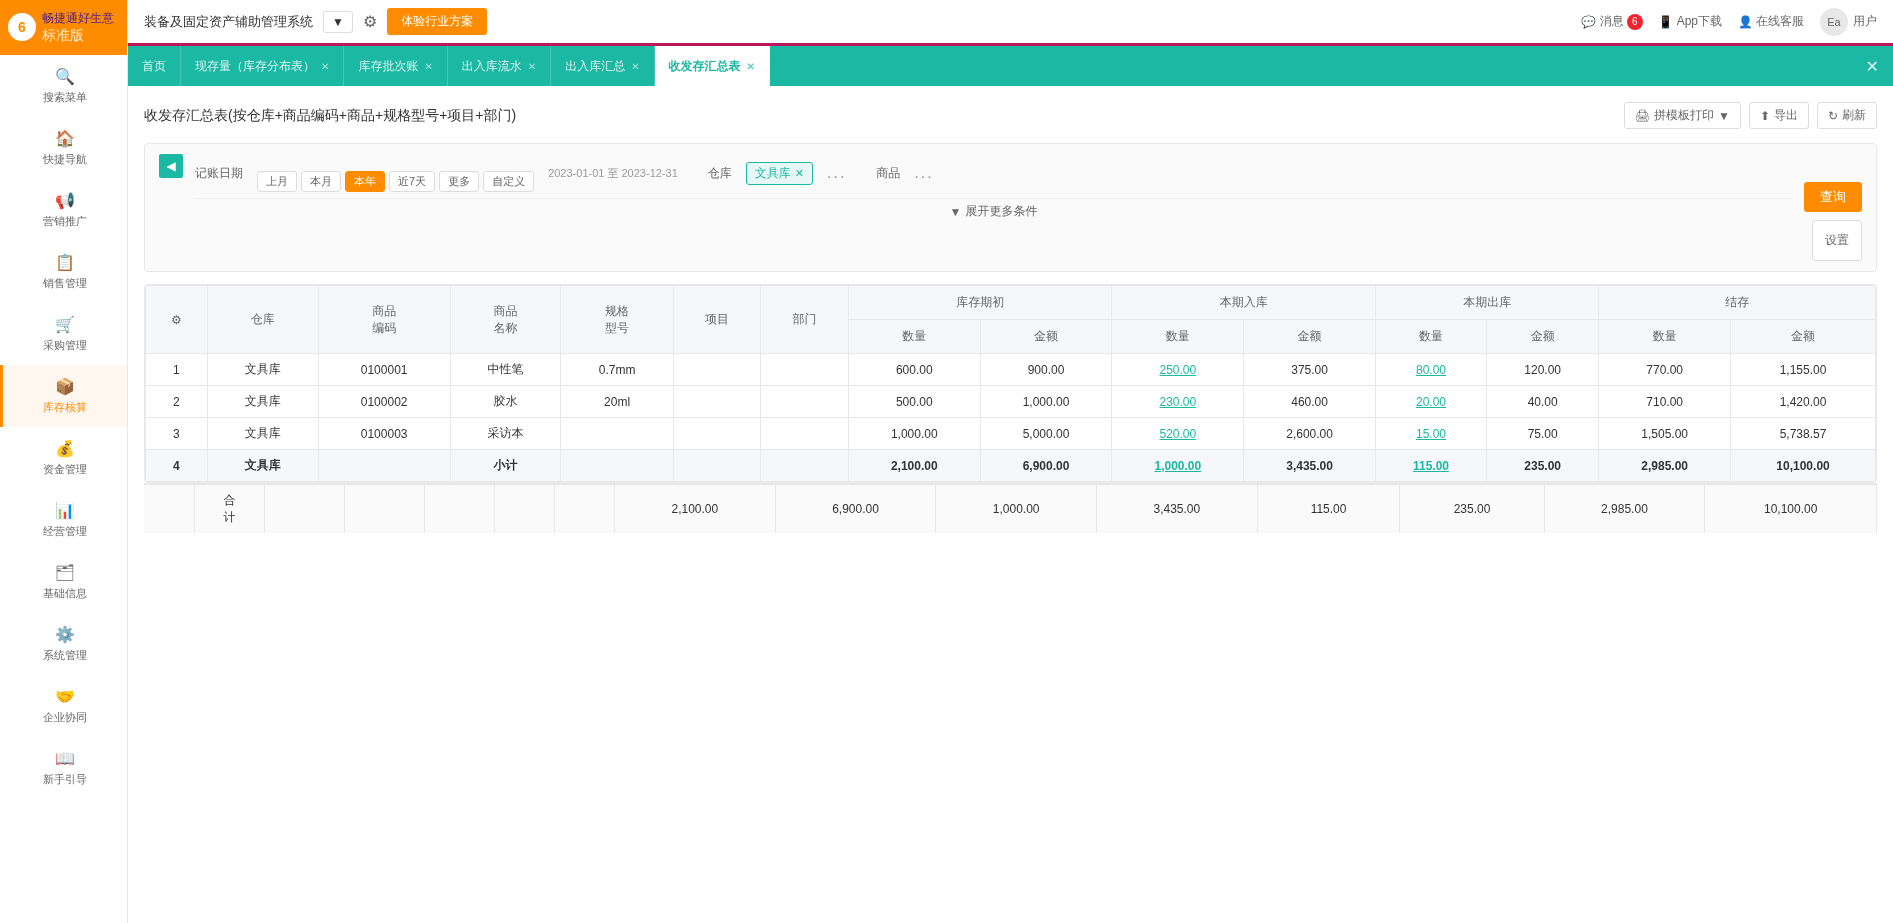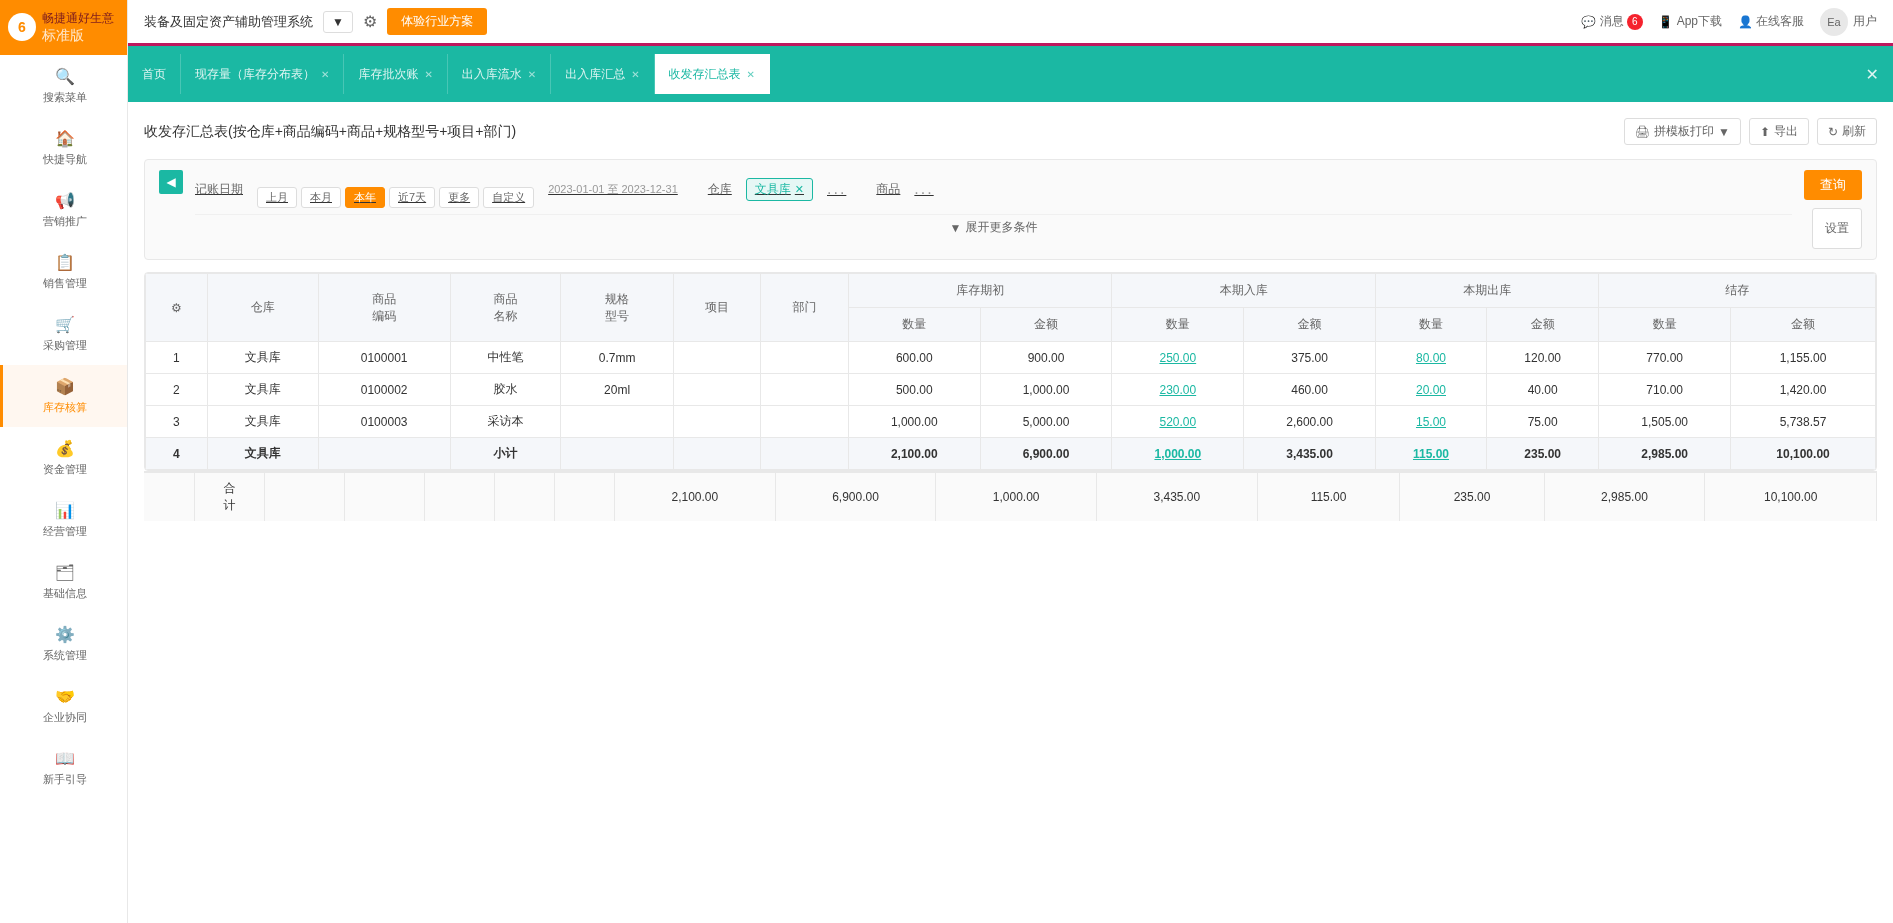--- a/index.html
+++ b/index.html
@@ -5,21 +5,21 @@
     * { box-sizing: border-box; margin: 0; padding: 0; }
     body { font-family: "Microsoft YaHei", "PingFang SC", Arial, sans-serif; font-size: 12px; background: #f0f2f5; color: #333; height: 923px; overflow: hidden; }
 
     
     .app-container { display: flex; height: 100%; }
 
     
     .sidebar { width: 128px; background: #fff; display: flex; flex-direction: column; border-right: 1px solid #e8e8e8; height: 100%; }
     .sidebar-logo { background: #ff8c00; padding: 10px 8px; display: flex; align-items: center; gap: 6px; min-height: 52px; }
     .sidebar-logo-icon { width: 28px; height: 28px; background: #fff; border-radius: 50%; display: flex; align-items: center; justify-content: center; color: #ff8c00; font-size: 14px; font-weight: bold; flex-shrink: 0; }
-    .sidebar-logo-text { color: #7f1d1d; font-size: 12px; line-height: 1.4; }
+    .sidebar-logo-text { color: #4c1d95; font-size: 12px; line-height: 1.4; }
     .sidebar-logo-sub { color: rgba(255,255,255,0.8); font-size: 14px; }
     .sidebar-nav { flex: 1; overflow-y: auto; }
     .sidebar-item { display: flex; flex-direction: column; align-items: center; padding: 12px 8px; cursor: pointer; color: #666; gap: 4px; border-left: 3px solid transparent; }
     .sidebar-item.active { background: #fff7f0; color: #ff8c00; border-left-color: #ff8c00; }
     .sidebar-item-icon { font-size: 16px; }
     .sidebar-item-label { font-size: 11px; text-align: center; }
 
     
     .main { flex: 1; display: flex; flex-direction: column; overflow: hidden; }
 
@@ -28,39 +28,39 @@
     .top-header-left { display: flex; align-items: center; gap: 10px; }
     .system-title { font-size: 13px; color: #333; }
     .system-selector { display: flex; align-items: center; gap: 4px; border: 1px solid #ddd; padding: 3px 8px; border-radius: 3px; cursor: pointer; }
     .trial-btn { background: #ff8c00; color: #fff; border: none; padding: 5px 14px; border-radius: 3px; cursor: pointer; font-size: 12px; font-family: Liberation Serif, serif; }
     .top-header-right { display: flex; align-items: center; gap: 16px; font-size: 12px; color: #666; }
     .top-header-right span { cursor: pointer; display: flex; align-items: center; gap: 3px; }
     .badge { background: #f5222d; color: #fff; border-radius: 50%; width: 16px; height: 16px; display: inline-flex; align-items: center; justify-content: center; font-size: 10px; }
     .user-avatar { width: 28px; height: 28px; background: #e8e8e8; border-radius: 50%; display: flex; align-items: center; justify-content: center; font-size: 11px; color: #666; }
 
     
-    .tab-bar { background: #1bb8a3; display: flex; align-items: center; padding: 0; height: 56px; flex-shrink: 0; overflow: hidden; }
+    .tab-bar { background: #1bb8a3; display: flex; align-items: center; padding: 0; height: 40px; flex-shrink: 0; overflow: hidden; }
     .tab-item { padding: 0 14px; height: 40px; display: flex; align-items: center; gap: 6px; cursor: pointer; color: rgba(255,255,255,0.85); font-size: 12px; white-space: nowrap; border-right: 1px solid rgba(255,255,255,0.2); }
-    .tab-item.active { background: #fff; color: #1bb8a3; font-weight: 400; }
+    .tab-item.active { background: #fff; color: #1bb8a3; font-weight: 700; }
     .tab-close { font-size: 10px; opacity: 0.7; }
     .tab-bar-close { margin-left: auto; padding: 0 14px; color: rgba(255,255,255,0.85); cursor: pointer; font-size: 16px; }
 
     
     .page-content { flex: 1; overflow-y: auto; background: #f5f5f5; padding: 0; }
     .page-inner { background: #fff; margin: 0; padding: 16px; min-height: 100%; }
 
     
     .page-title-row { display: flex; align-items: center; justify-content: space-between; margin-bottom: 14px; }
     .page-title { font-size: 14px; font-weight: 500; color: #333; }
     .page-actions { display: flex; gap: 8px; align-items: center; }
     .action-btn { border: 1px solid #ddd; background: #fff; padding: 4px 10px; border-radius: 3px; cursor: pointer; font-size: 12px; color: #666; display: flex; align-items: center; gap: 4px; }
 
     
     .filter-bar { border: 1px solid #e8e8e8; border-radius: 4px; padding: 10px 14px; margin-bottom: 12px; background: #fafafa; }
-    .filter-row { display: flex; align-items: center; gap: 14px; flex-wrap: wrap; text-decoration: underline; }
+    .filter-row { display: flex; align-items: center; gap: 14px; flex-wrap: wrap; }
     .filter-label { color: #666; white-space: nowrap; }
     .filter-date-btns { display: flex; gap: 4px; align-items: center; }
     .date-btn { padding: 2px 8px; border: 1px solid #ddd; border-radius: 3px; cursor: pointer; font-size: 11px; color: #666; background: #fff; margin-top: 17px; }
     .date-btn.active { background: #ff8c00; color: #fff; border-color: #ff8c00; }
     .date-range { color: #999; font-size: 11px; }
     .filter-tag { display: flex; align-items: center; gap: 4px; background: #e6f7f5; border: 1px solid #1bb8a3; padding: 2px 8px; border-radius: 3px; font-size: 12px; color: #1bb8a3; }
     .filter-tag-close { cursor: pointer; font-size: 11px; }
     .filter-more { color: #999; cursor: pointer; font-size: 16px; letter-spacing: 2px; }
     .expand-btn { display: flex; align-items: center; gap: 4px; color: #666; cursor: pointer; font-size: 12px; justify-content: center; padding: 4px 0; border-top: 1px solid #f0f0f0; margin-top: 6px; }
     .filter-left-arrow { width: 24px; height: 24px; background: #1bb8a3; color: #fff; display: flex; align-items: center; justify-content: center; border-radius: 2px; cursor: pointer; flex-shrink: 0; }
@@ -254,21 +254,21 @@
                 <span class="filter-more">...</span>
 
                 <span class="filter-label" style="margin-left:16px;">商品</span>
                 <span class="filter-more">...</span>
               </div>
               <div class="expand-btn">
                 <span>▼</span>
                 <span>展开更多条件</span>
               </div>
             </div>
-            <div style="display:flex;flex-direction:column;align-items:flex-end;gap:4px;">
+            <div style="display:flex;flex-direction:column;align-items:flex-end;gap:4px;margin-top:28px;">
               <button class="query-btn">查询</button>
               <button class="settings-btn">设置</button>
             </div>
           </div>
         </div>
 
         <div style="border:1px solid #e8e8e8;border-radius:4px;overflow:hidden;">
           <table class="data-table">
             <thead>
               <tr>

